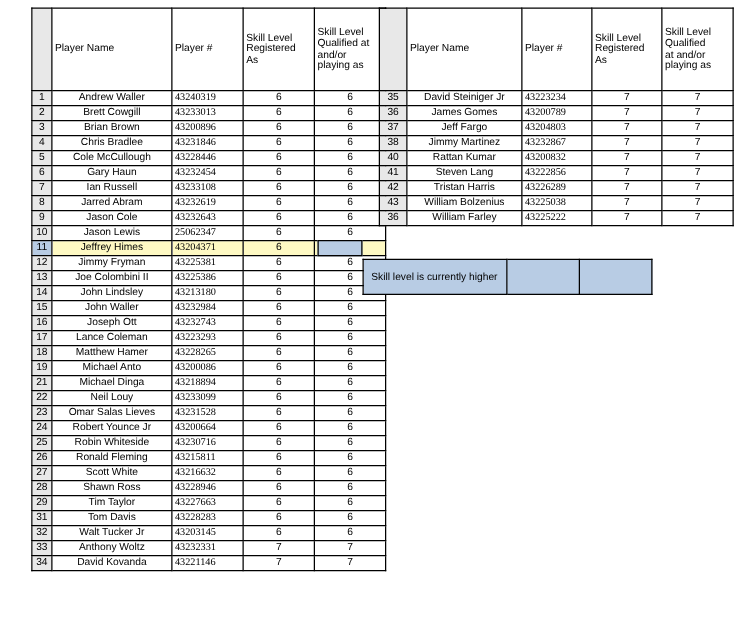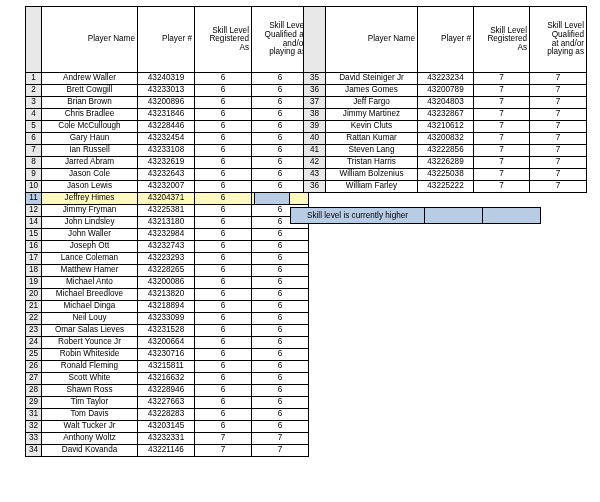--- a/index.html
+++ b/index.html
@@ -26,39 +26,39 @@
     vertical-align:middle;
     font-weight:normal;
     overflow:hidden;
     white-space:nowrap;
   }
 
   
   .hdr td{
     font-weight:bold;
     font-size:8.6px;
-    text-align:right;
+    text-align:left;
     vertical-align:bottom;
     padding-bottom:2px;
     white-space:normal;
     line-height:1.12;
     background:#ffffff;
   }
   .hdr td.rownum-h{background:#e8e8e8;border:1px solid #000;}
 
   
   td.rn{
     background:#e8e8e8;
     text-align:center;
     font-size:8px;
     width:16px;
     color:#000;
   }
   td.nm{text-align:center;padding-left:3px;}
-  td.pnum{text-align:center;font-weight:bold;}
+  td.pnum{font-weight:bold;font-family:Liberation Serif, serif;}
   td.lvl{text-align:center;}
 
   
   tr.hl td{background:#fef9c3;}
   tr.hl td.rn{background:#b8cce4;}
 
   
   #left-table{position:absolute;left:25px;top:6px;width:283px;}
   #left-table col.c-rn{width:16px;}
   #left-table col.c-nm{width:96px;}
@@ -78,24 +78,24 @@
 
   
   #legend{
     position:absolute;
     left:290px;top:207px;
     border-collapse:collapse;
     table-layout:fixed;
   }
   #legend td{
     border:1px solid #000;
-    height:16px;
+    height:28px;
     font-size:8.2px;
     box-sizing:border-box;
-    padding:0 16px;
+    padding:0 6px;
     white-space:nowrap;
     background:#b8cce4;
   }
   #legend td.lg-text{width:115px;text-align:left;}
   #legend td.lg-sw{width:58px;}
 
   
   #stray-swatch{
     position:absolute;
     left:254px;top:192px;
@@ -194,39 +194,46 @@
         <tr>
           <td class="rn">9</td>
           <td class="nm">Jason Cole</td>
           <td class="pnum">43232643</td>
           <td class="lvl">6</td>
           <td class="lvl">6</td>
         </tr>
         <tr>
           <td class="rn">10</td>
           <td class="nm">Jason Lewis</td>
-          <td class="pnum">43232007</td>
+          <td class="pnum">25062347</td>
           <td class="lvl">6</td>
           <td class="lvl">6</td>
         </tr>
         <tr class="hl">
           <td class="rn">11</td>
           <td class="nm">Jeffrey Himes</td>
           <td class="pnum">43204371</td>
           <td class="lvl">6</td>
           <td class="lvl">7</td>
         </tr>
         <tr>
           <td class="rn">12</td>
           <td class="nm">Jimmy Fryman</td>
           <td class="pnum">43225381</td>
           <td class="lvl">6</td>
           <td class="lvl">6</td>
         </tr>
         <tr>
+          <td class="rn">13</td>
+          <td class="nm">Joe Colombini II</td>
+          <td class="pnum">43225386</td>
+          <td class="lvl">6</td>
+          <td class="lvl">6</td>
+        </tr>
+        <tr>
           <td class="rn">14</td>
           <td class="nm">John Lindsley</td>
           <td class="pnum">43213180</td>
           <td class="lvl">6</td>
           <td class="lvl">6</td>
         </tr>
         <tr>
           <td class="rn">15</td>
           <td class="nm">John Waller</td>
           <td class="pnum">43232984</td>
@@ -251,27 +258,20 @@
           <td class="rn">18</td>
           <td class="nm">Matthew Hamer</td>
           <td class="pnum">43228265</td>
           <td class="lvl">6</td>
           <td class="lvl">6</td>
         </tr>
         <tr>
           <td class="rn">19</td>
           <td class="nm">Michael Anto</td>
           <td class="pnum">43200086</td>
-          <td class="lvl">6</td>
-          <td class="lvl">6</td>
-        </tr>
-        <tr>
-          <td class="rn">20</td>
-          <td class="nm">Michael Breedlove</td>
-          <td class="pnum">43213820</td>
           <td class="lvl">6</td>
           <td class="lvl">6</td>
         </tr>
         <tr>
           <td class="rn">21</td>
           <td class="nm">Michael Dinga</td>
           <td class="pnum">43218894</td>
           <td class="lvl">6</td>
           <td class="lvl">6</td>
         </tr>
@@ -409,27 +409,20 @@
           <td class="lvl">7</td>
         </tr>
         <tr>
           <td class="rn">38</td>
           <td class="nm">Jimmy Martinez</td>
           <td class="pnum">43232867</td>
           <td class="lvl">7</td>
           <td class="lvl">7</td>
         </tr>
         <tr>
-          <td class="rn">39</td>
-          <td class="nm">Kevin Cluts</td>
-          <td class="pnum">43210612</td>
-          <td class="lvl">7</td>
-          <td class="lvl">7</td>
-        </tr>
-        <tr>
           <td class="rn">40</td>
           <td class="nm">Rattan Kumar</td>
           <td class="pnum">43200832</td>
           <td class="lvl">7</td>
           <td class="lvl">7</td>
         </tr>
         <tr>
           <td class="rn">41</td>
           <td class="nm">Steven Lang</td>
           <td class="pnum">43222856</td>

